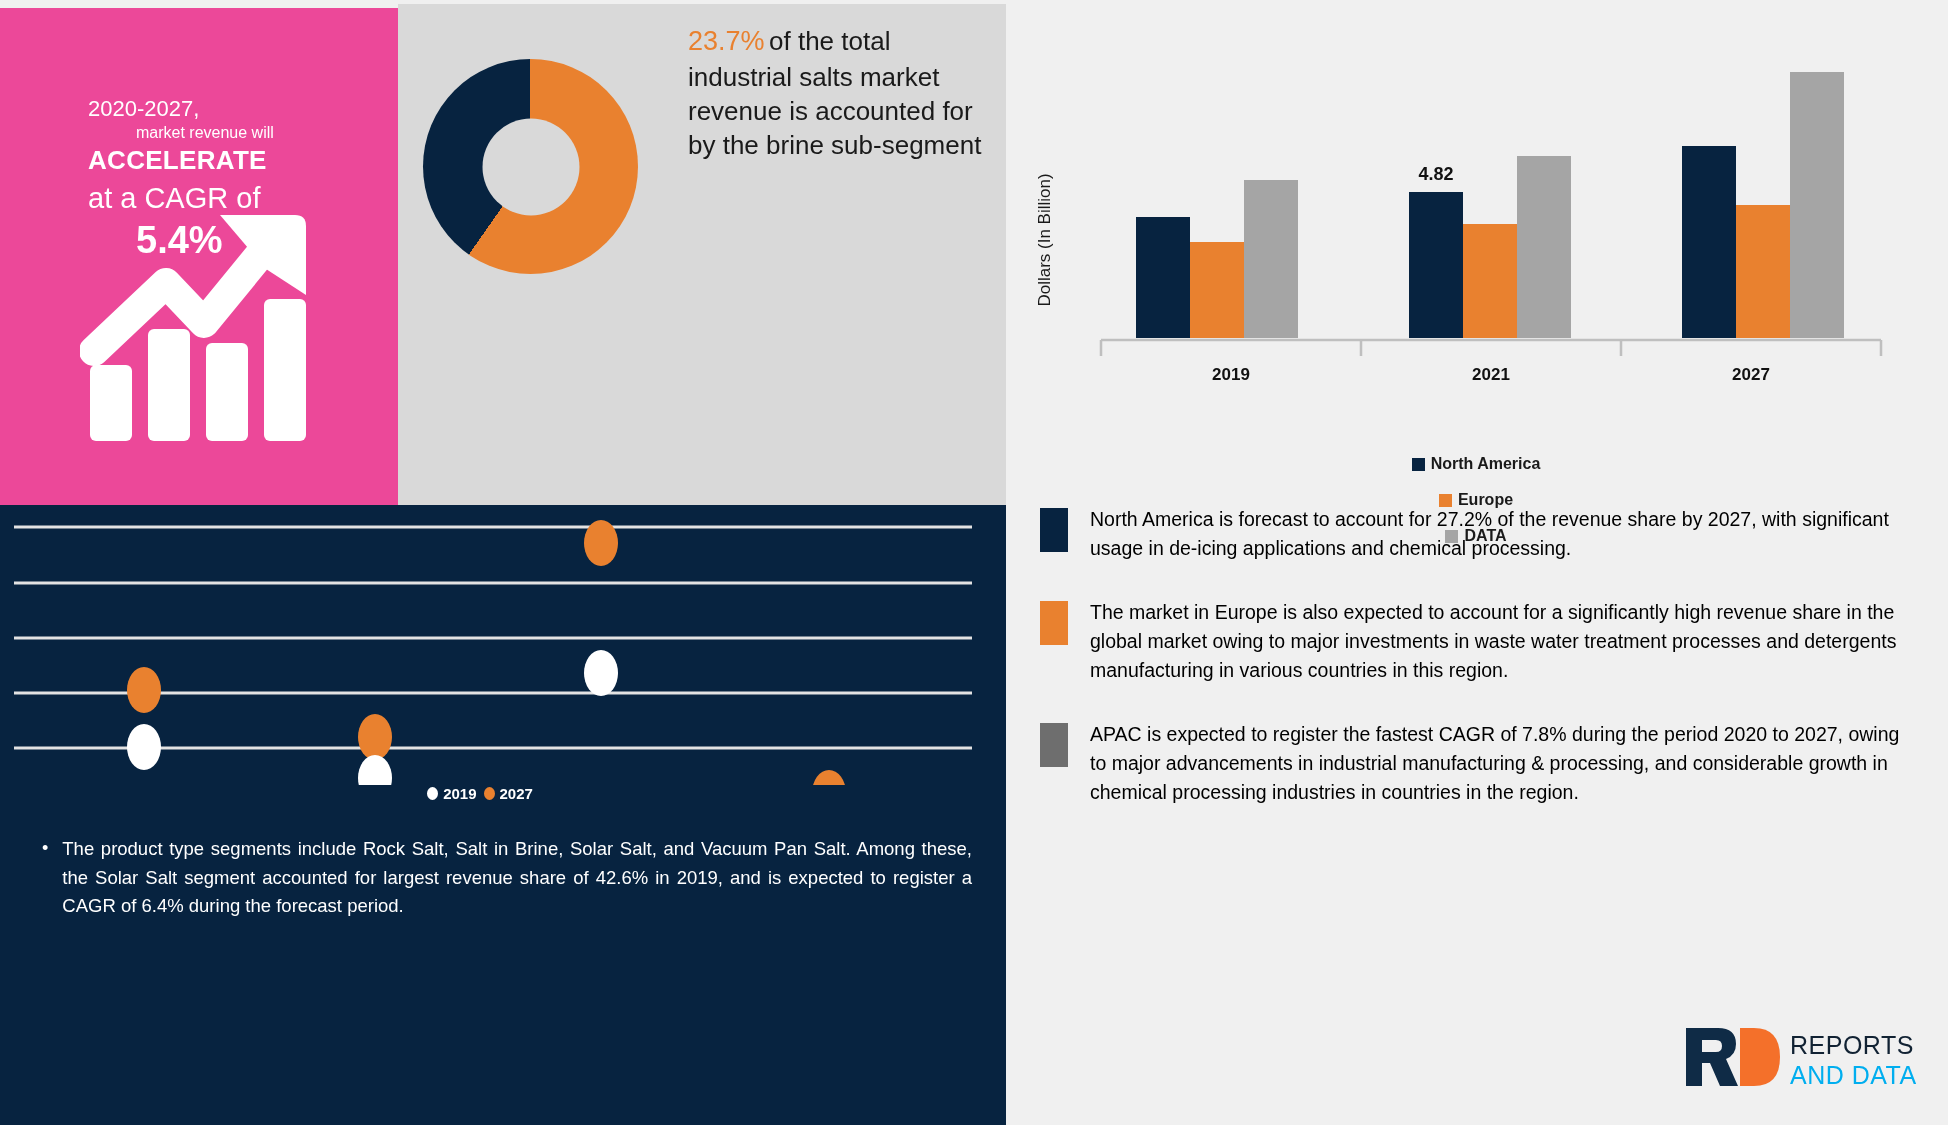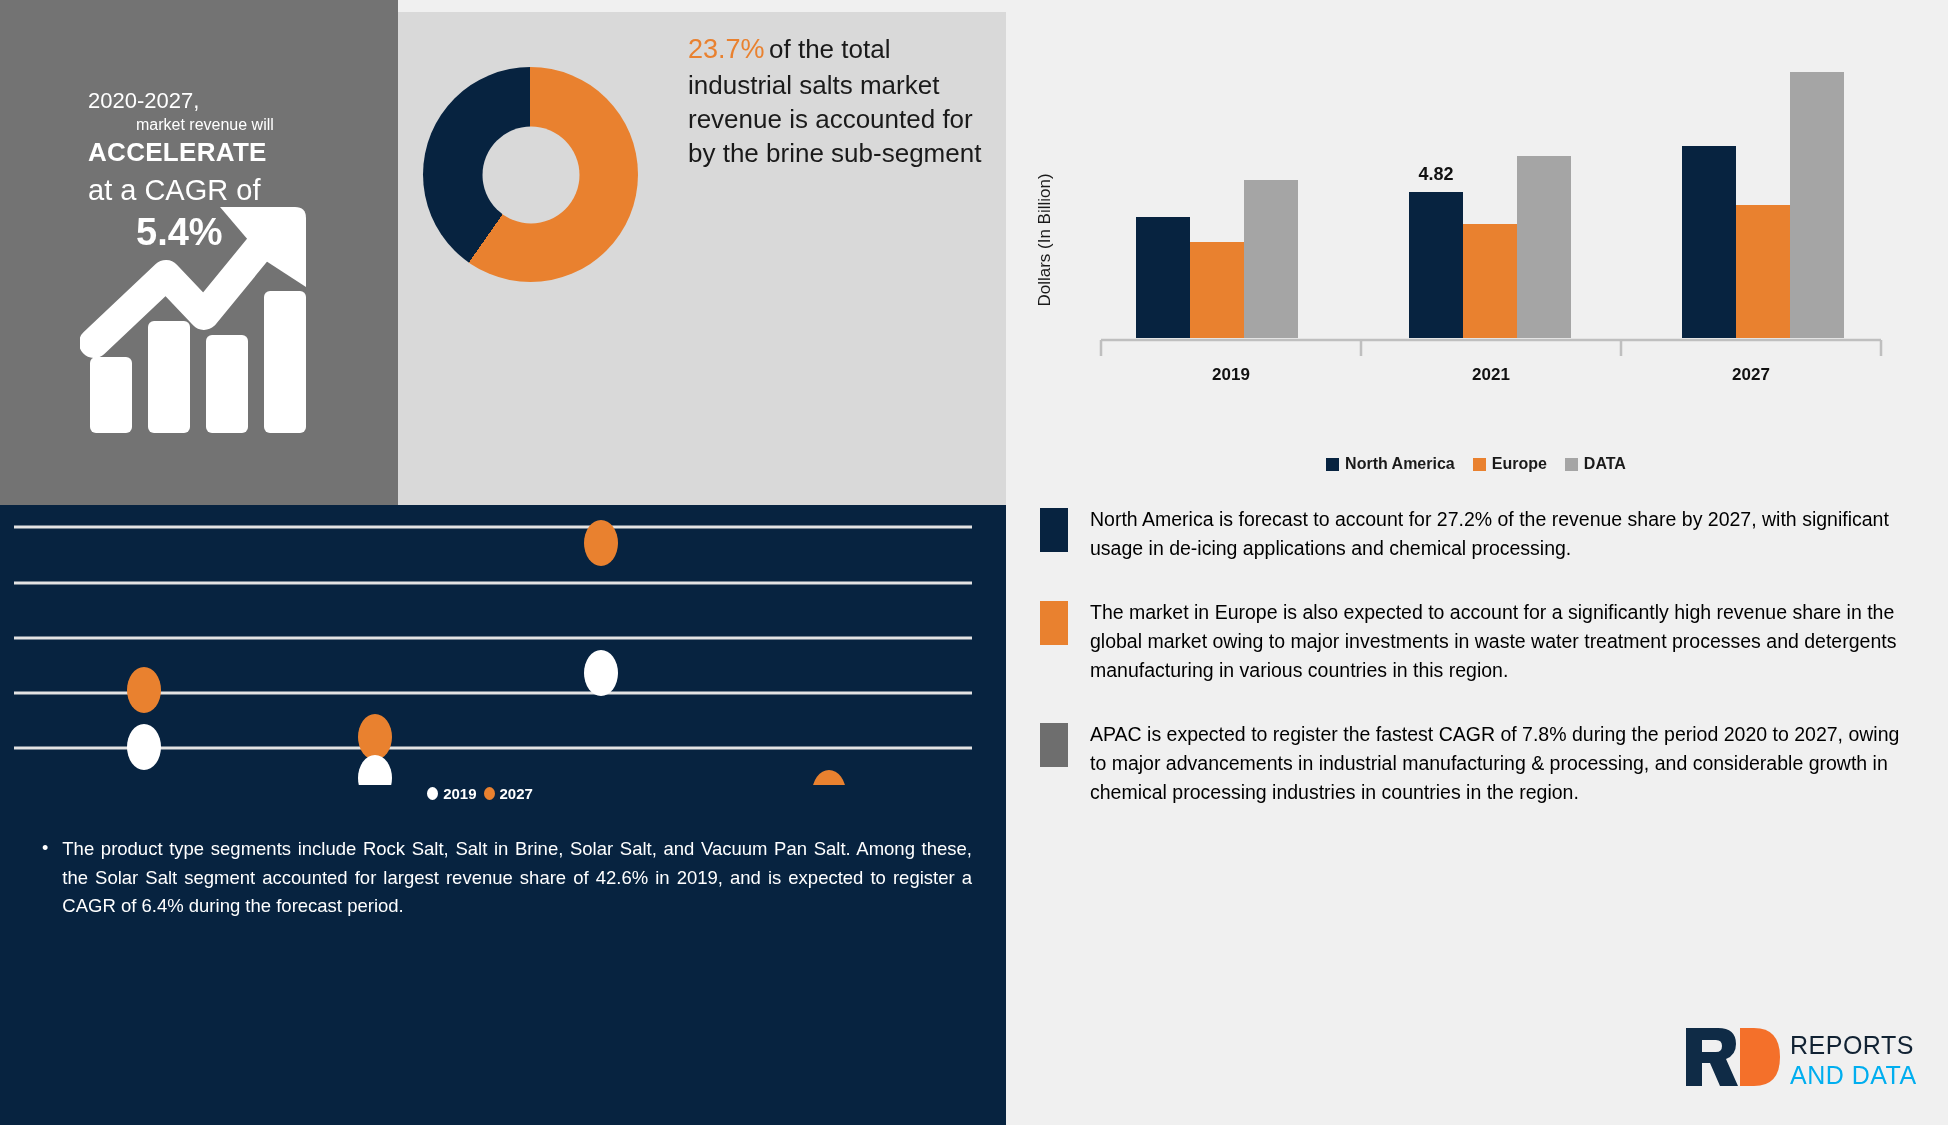--- a/index.html
+++ b/index.html
@@ -6,37 +6,37 @@
   html,body { width:1948px; height:1125px; }
   body {
     font-family:"Liberation Sans", sans-serif;
     background:#F0F0F0;
     overflow:hidden;
     position:relative;
   }
 
   
   #orange-panel{
-    position:absolute; left:0; top:0; width:398px; height:505px;
-    background:#737373;
+    position:absolute; left:0; top:8px; width:398px; height:505px;
+    background:#ec4899;
   }
   #cagr-text{
     position:absolute; left:88px; top:88px; width:280px; color:#fff;
     line-height:1.22;
   }
   #cagr-text .l1{ font-size:22px; }
   #cagr-text .l2{ font-size:16px;margin-left:48px; }
   #cagr-text .big{ font-size:26px; font-weight:bold; letter-spacing:.3px; margin:3px 0 4px; }
   #cagr-text .l3{ font-size:29px; }
   #cagr-text .pct{ font-size:38px; font-weight:bold; margin-top:1px;margin-left:48px; }
   #growth-icon{ position:absolute; left:80px; top:195px; width:230px; height:250px; }
 
   
   #grey-panel{
-    position:absolute; left:398px; top:12px; width:608px; height:505px;
+    position:absolute; left:398px; top:4px; width:608px; height:505px;
     background:#D9D9D9;
   }
   #donut-wrap{ position:absolute; left:25px; top:55px; width:215px; height:215px; }
   #donut{ width:215px; height:215px; border-radius:50%;
           background:conic-gradient(#E9812F 0deg 215deg, #072340 215deg 360deg); }
   #donut::after{ content:""; position:absolute; left:50%; top:50%;
           transform:translate(-50%,-50%); width:97px; height:97px;
           border-radius:50%; background:#D9D9D9; }
   #donut-stat{ position:absolute; left:290px; top:20px; width:300px; }
   #donut-stat .pct{ color:#E9812F; font-size:27px; line-height:1.32; }
@@ -60,21 +60,21 @@
     display:flex; gap:14px; }
   #navy-note .bul{ font-size:18px; line-height:1.55; }
 
   
   #right-panel{
     position:absolute; left:1006px; top:0; width:942px; height:1125px;
     background:#F0F0F0;
   }
   #bar-chart{ position:absolute; left:20px; top:60px; width:900px; height:340px; }
   #bar-legend{ position:absolute; left:20px; top:455px; width:900px;
-    display:flex; justify-content:center; align-items:center; gap:18px; }
+    display:flex; justify-content:center; align-items:center; gap:18px;flex-direction:column; }
   #bar-legend .itm{ display:flex; align-items:center; gap:6px; }
   #bar-legend .sw{ width:13px; height:13px; }
   #bar-legend .lbl{ font-size:16px; font-weight:bold; color:#1a1a1a; }
 
   #insights{ position:absolute; left:34px; top:505px; width:880px; }
   .insight{ display:flex; gap:22px; margin-bottom:36px; }
   .insight .chip{ width:28px; height:44px; flex:0 0 28px; margin-top:3px; }
   .insight .body{ font-size:19.5px; line-height:1.47; color:#000000; }
 
   #logo{ position:absolute; left:1680px; top:1018px; width:240px; height:80px; }

